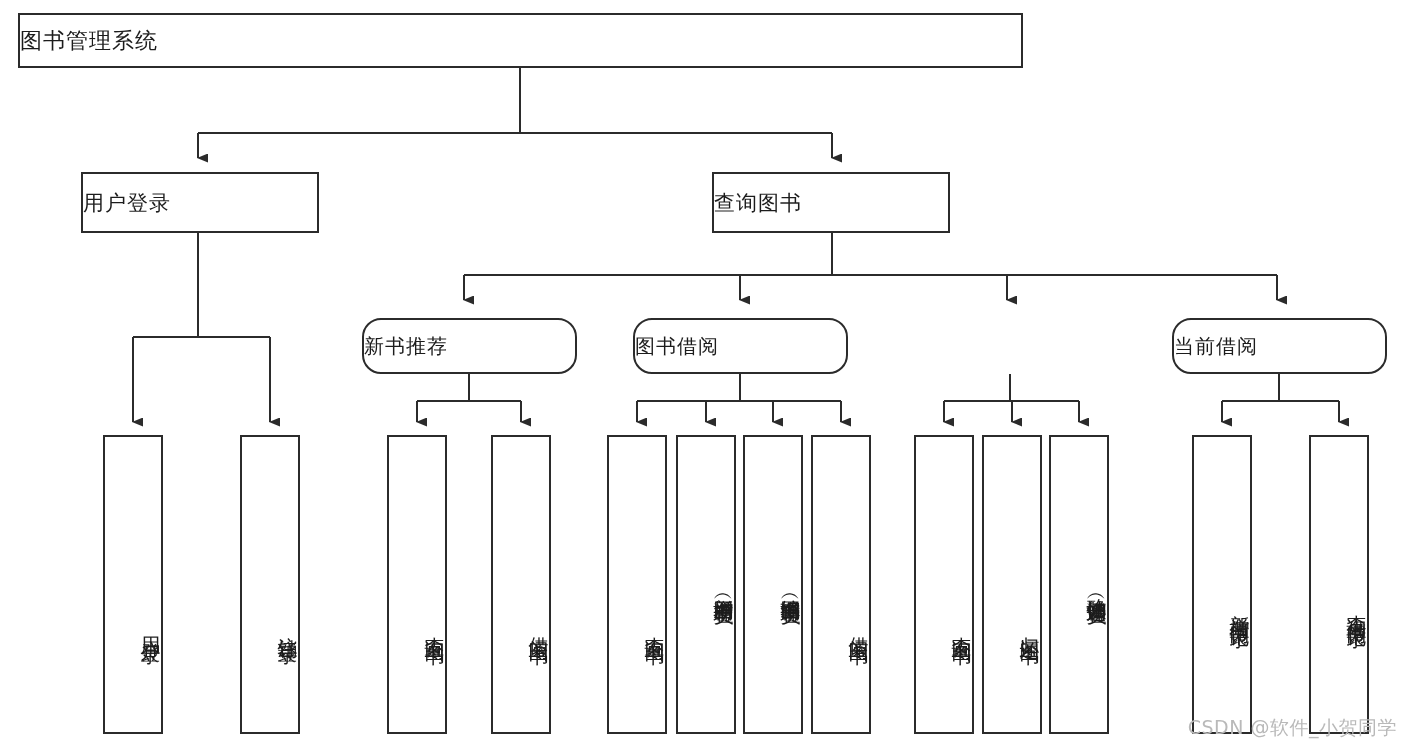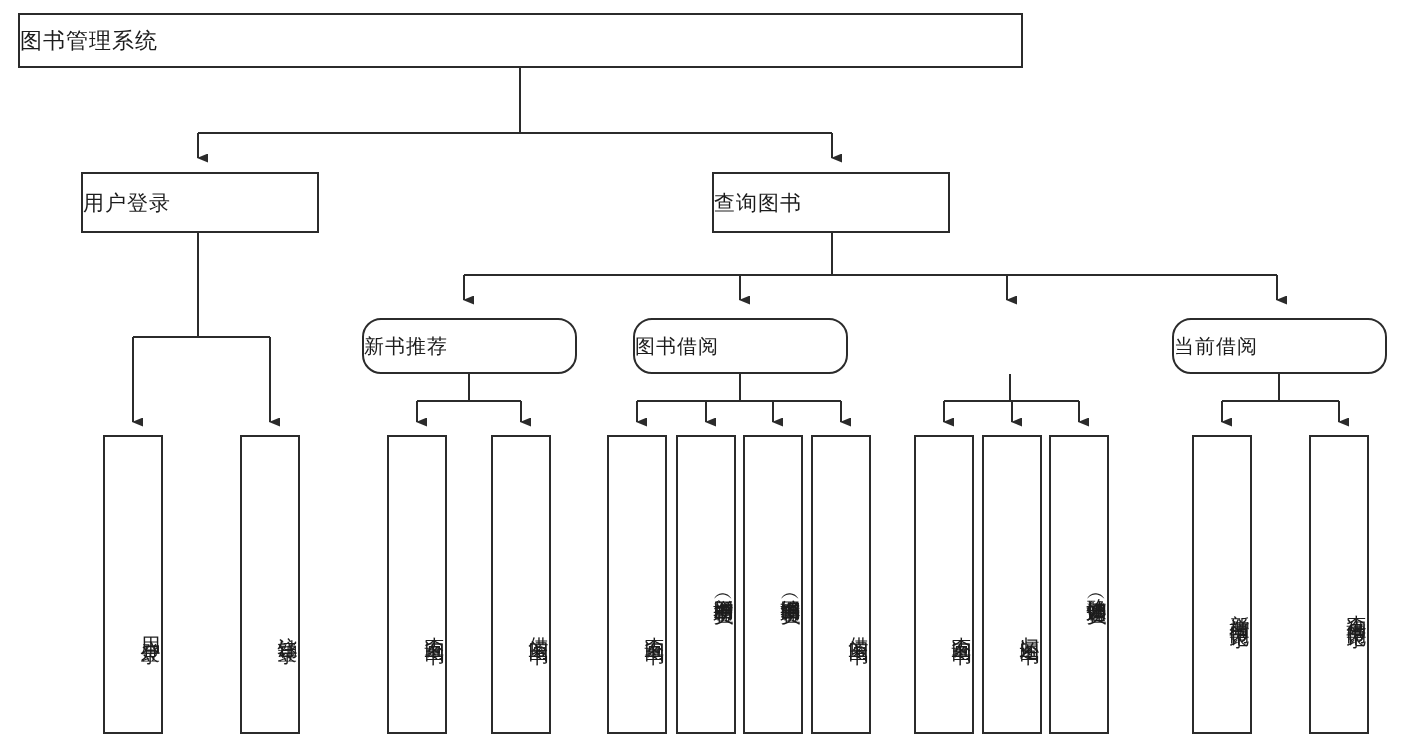--- a/index.html
+++ b/index.html
@@ -206,14 +206,15 @@
   </div>
 
   <div class="node leaf" style="left:1192px; top:435px; width:60px; height:299px; padding-top:46px;">
     <span>新增借阅记录</span>
   </div>
 
   <div class="node leaf" style="left:1309px; top:435px; width:60px; height:299px; padding-top:46px;">
     <span>查询借阅记录</span>
   </div>
 
+  <div id="watermark">CSDN @软件_小贺同学</div>
 
 </div>
 
 </body></html>

